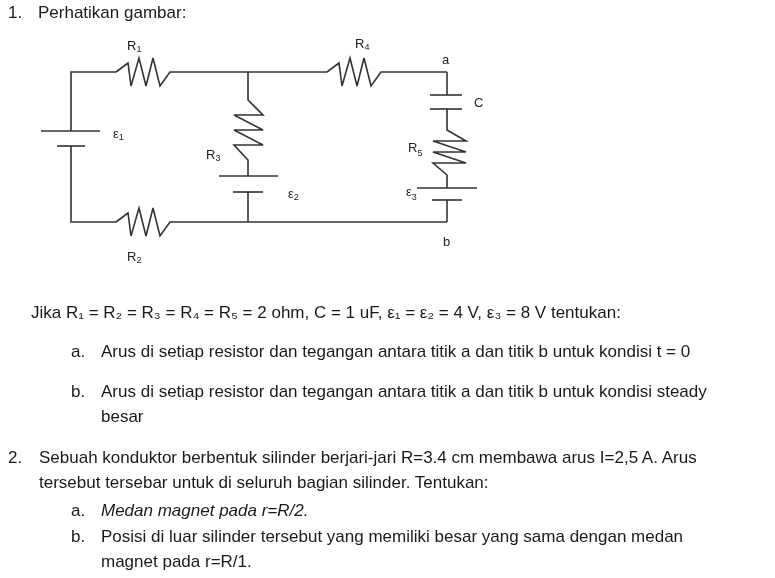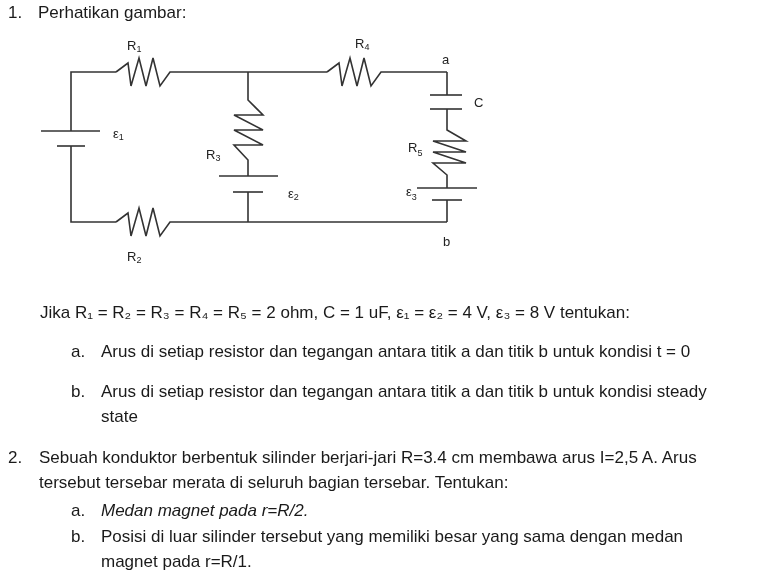--- a/index.html
+++ b/index.html
@@ -64,31 +64,31 @@
     <text x="408" y="152">R<tspan font-size="9" dy="4">5</tspan></text>
     <text x="474" y="107">C</text>
     <text x="442" y="64">a</text>
     <text x="443" y="246">b</text>
     <text x="113" y="138">ε<tspan font-size="9" dy="2">1</tspan></text>
     <text x="288" y="198">ε<tspan font-size="9" dy="2">2</tspan></text>
     <text x="406" y="196">ε<tspan font-size="9" dy="4">3</tspan></text>
   </g>
 </svg>
 
-<div class="line" style="left:40px; top:302px;">Jika R₁ = R₂ = R₃ = R₄ = R₅ = 2 ohm, C = 1 uF, ε₁ = ε₂ = 4 V, ε₃ = 8 V tentukan:</div>
+<div class="line" style="left:31px; top:302px;">Jika R₁ = R₂ = R₃ = R₄ = R₅ = 2 ohm, C = 1 uF, ε₁ = ε₂ = 4 V, ε₃ = 8 V tentukan:</div>
 
 <div class="num" style="left:71px; top:341px;">a.</div>
 <div class="line" style="left:101px; top:341px;">Arus di setiap resistor dan tegangan antara titik a dan titik b untuk kondisi t = 0</div>
 
 <div class="num" style="left:71px; top:381px;">b.</div>
 <div class="line" style="left:101px; top:381px;">Arus di setiap resistor dan tegangan antara titik a dan titik b untuk kondisi steady</div>
-<div class="line" style="left:101px; top:406px;">state</div>
+<div class="line" style="left:101px; top:406px;">besar</div>
 
 <div class="num" style="left:8px; top:447px;">2.</div>
 <div class="line" style="left:39px; top:447px;">Sebuah konduktor berbentuk silinder berjari-jari R=3.4 cm membawa arus I=2,5 A. Arus</div>
-<div class="line" style="left:39px; top:472px;">tersebut tersebar merata di seluruh bagian tersebar. Tentukan:</div>
+<div class="line" style="left:39px; top:472px;">tersebut tersebar untuk di seluruh bagian silinder. Tentukan:</div>
 
 <div class="num" style="left:71px; top:500px;">a.</div>
 <div class="line" style="left:101px; top:500px;font-style:italic;">Medan magnet pada r=R/2.</div>
 
 <div class="num" style="left:71px; top:526px;">b.</div>
 <div class="line" style="left:101px; top:526px;">Posisi di luar silinder tersebut yang memiliki besar yang sama dengan medan</div>
 <div class="line" style="left:101px; top:551px;">magnet pada r=R/1.</div>
 
 </body></html>

